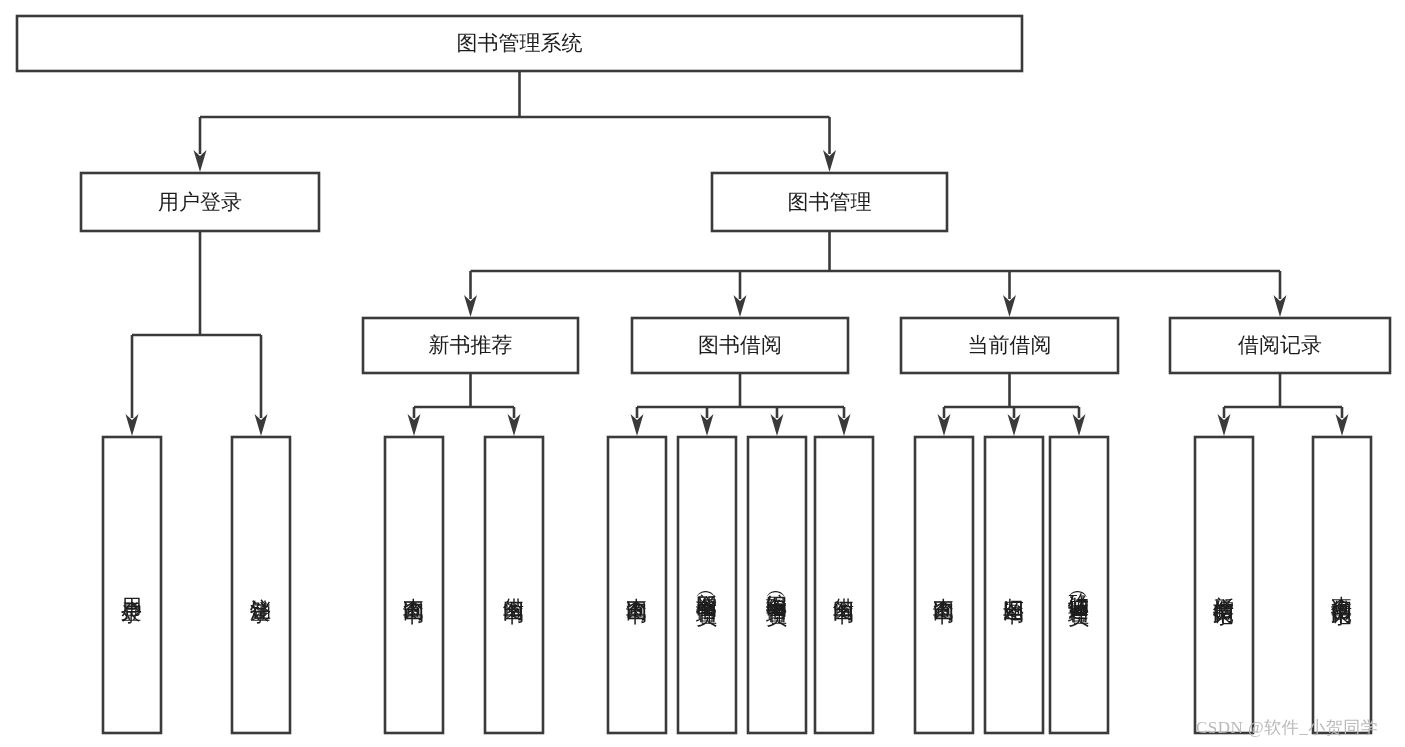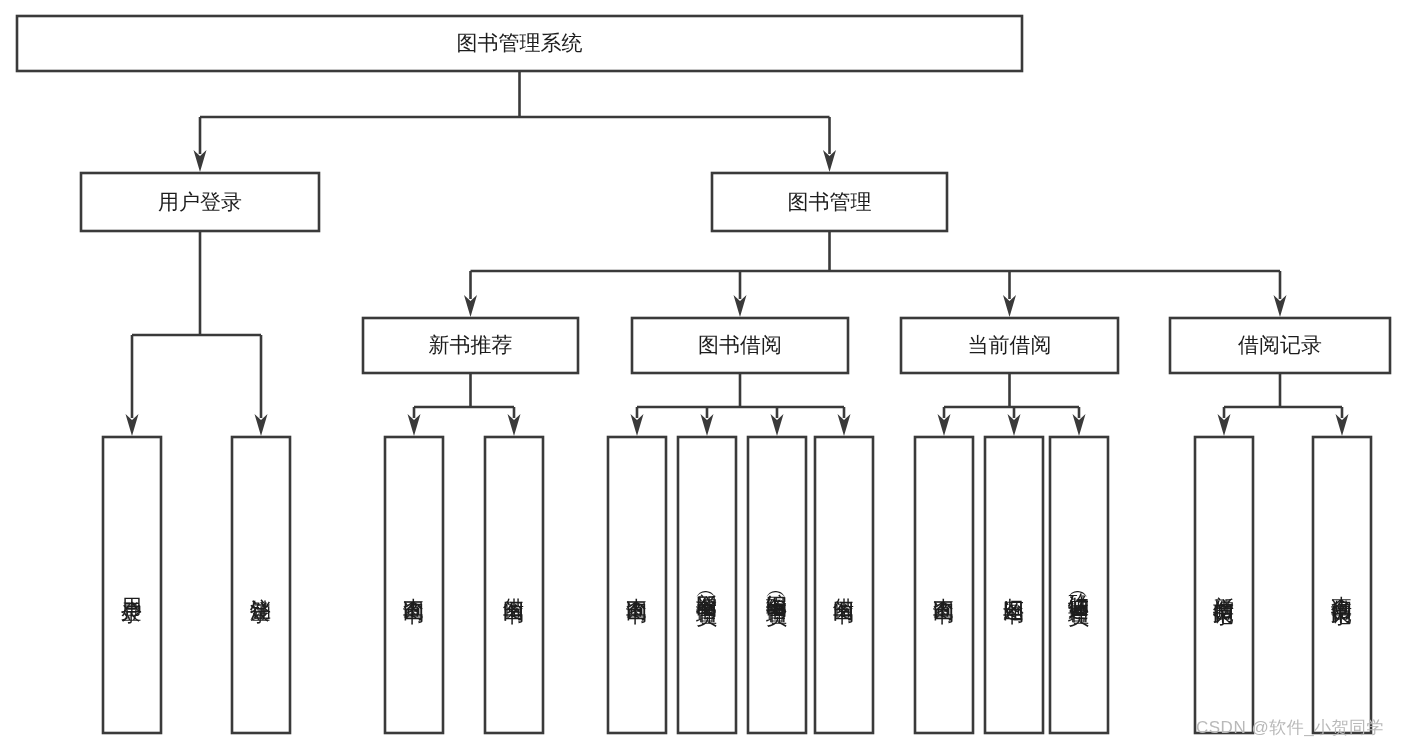--- a/index.html
+++ b/index.html
@@ -63,21 +63,21 @@
     letter-spacing: 2px;
     display: flex;
     align-items: center;
     justify-content: center;
     text-align: center;
     pointer-events: none;
     box-sizing: border-box;
   }
   .watermark {
     position: absolute;
-    font-family: Liberation Sans, sans-serif;
+    font-family: Liberation Serif, serif;
     font-size: 17px;
     color: #b9b9b9;
     white-space: nowrap;
     letter-spacing: 0.5px;
   }
 </style>
 </head>
 <body>
 
 <div id="diagram-root">

